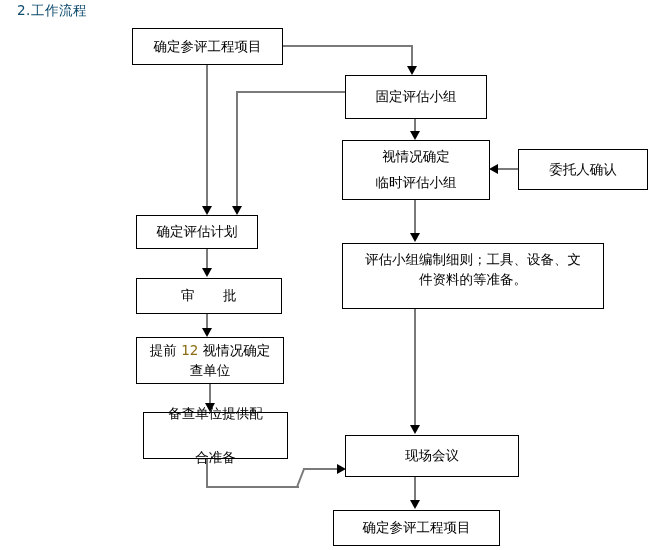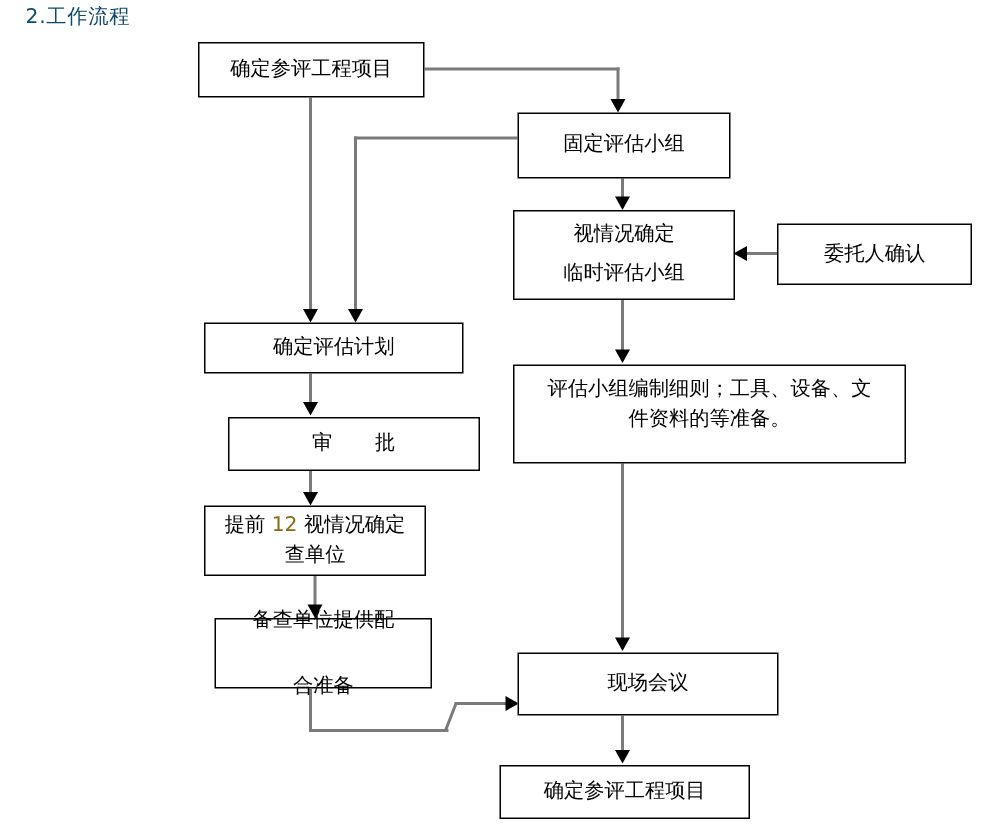--- a/index.html
+++ b/index.html
@@ -104,25 +104,25 @@
 
   <div class="node" style="left:518px; top:149px; width:130px; height:41px;">
     <span class="line-txt">委托人确认</span>
   </div>
 
   <div class="node wide-wrap" style="left:342px; top:243px; width:262px; height:66px;">
     <span class="line-txt">评估小组编制细则；工具、设备、文</span>
     <span class="line-txt">件资料的等准备。</span>
   </div>
 
-  <div class="node" style="left:136px; top:215px; width:173px; height:34px;">
+  <div class="node" style="left:136px; top:215px; width:122px; height:34px;">
     <span class="line-txt">确定评估计划</span>
   </div>
 
-  <div class="node spaced" style="left:136px; top:278px; width:168px; height:36px;margin-left:16px;">
+  <div class="node spaced" style="left:136px; top:278px; width:146px; height:36px;">
     <span class="line-txt">审　　批</span>
   </div>
 
   <div class="node" style="left:136px; top:337px; width:148px; height:47px;">
     <span class="line-txt"><span>提前 </span><span class="hl">12</span><span> 视情况确定</span></span>
     <span class="line-txt">查单位</span>
   </div>
 
   <div class="node" style="left:143px; top:412px; width:145px; height:47px;gap:24px;">
     <span class="line-txt">备查单位提供配</span>

